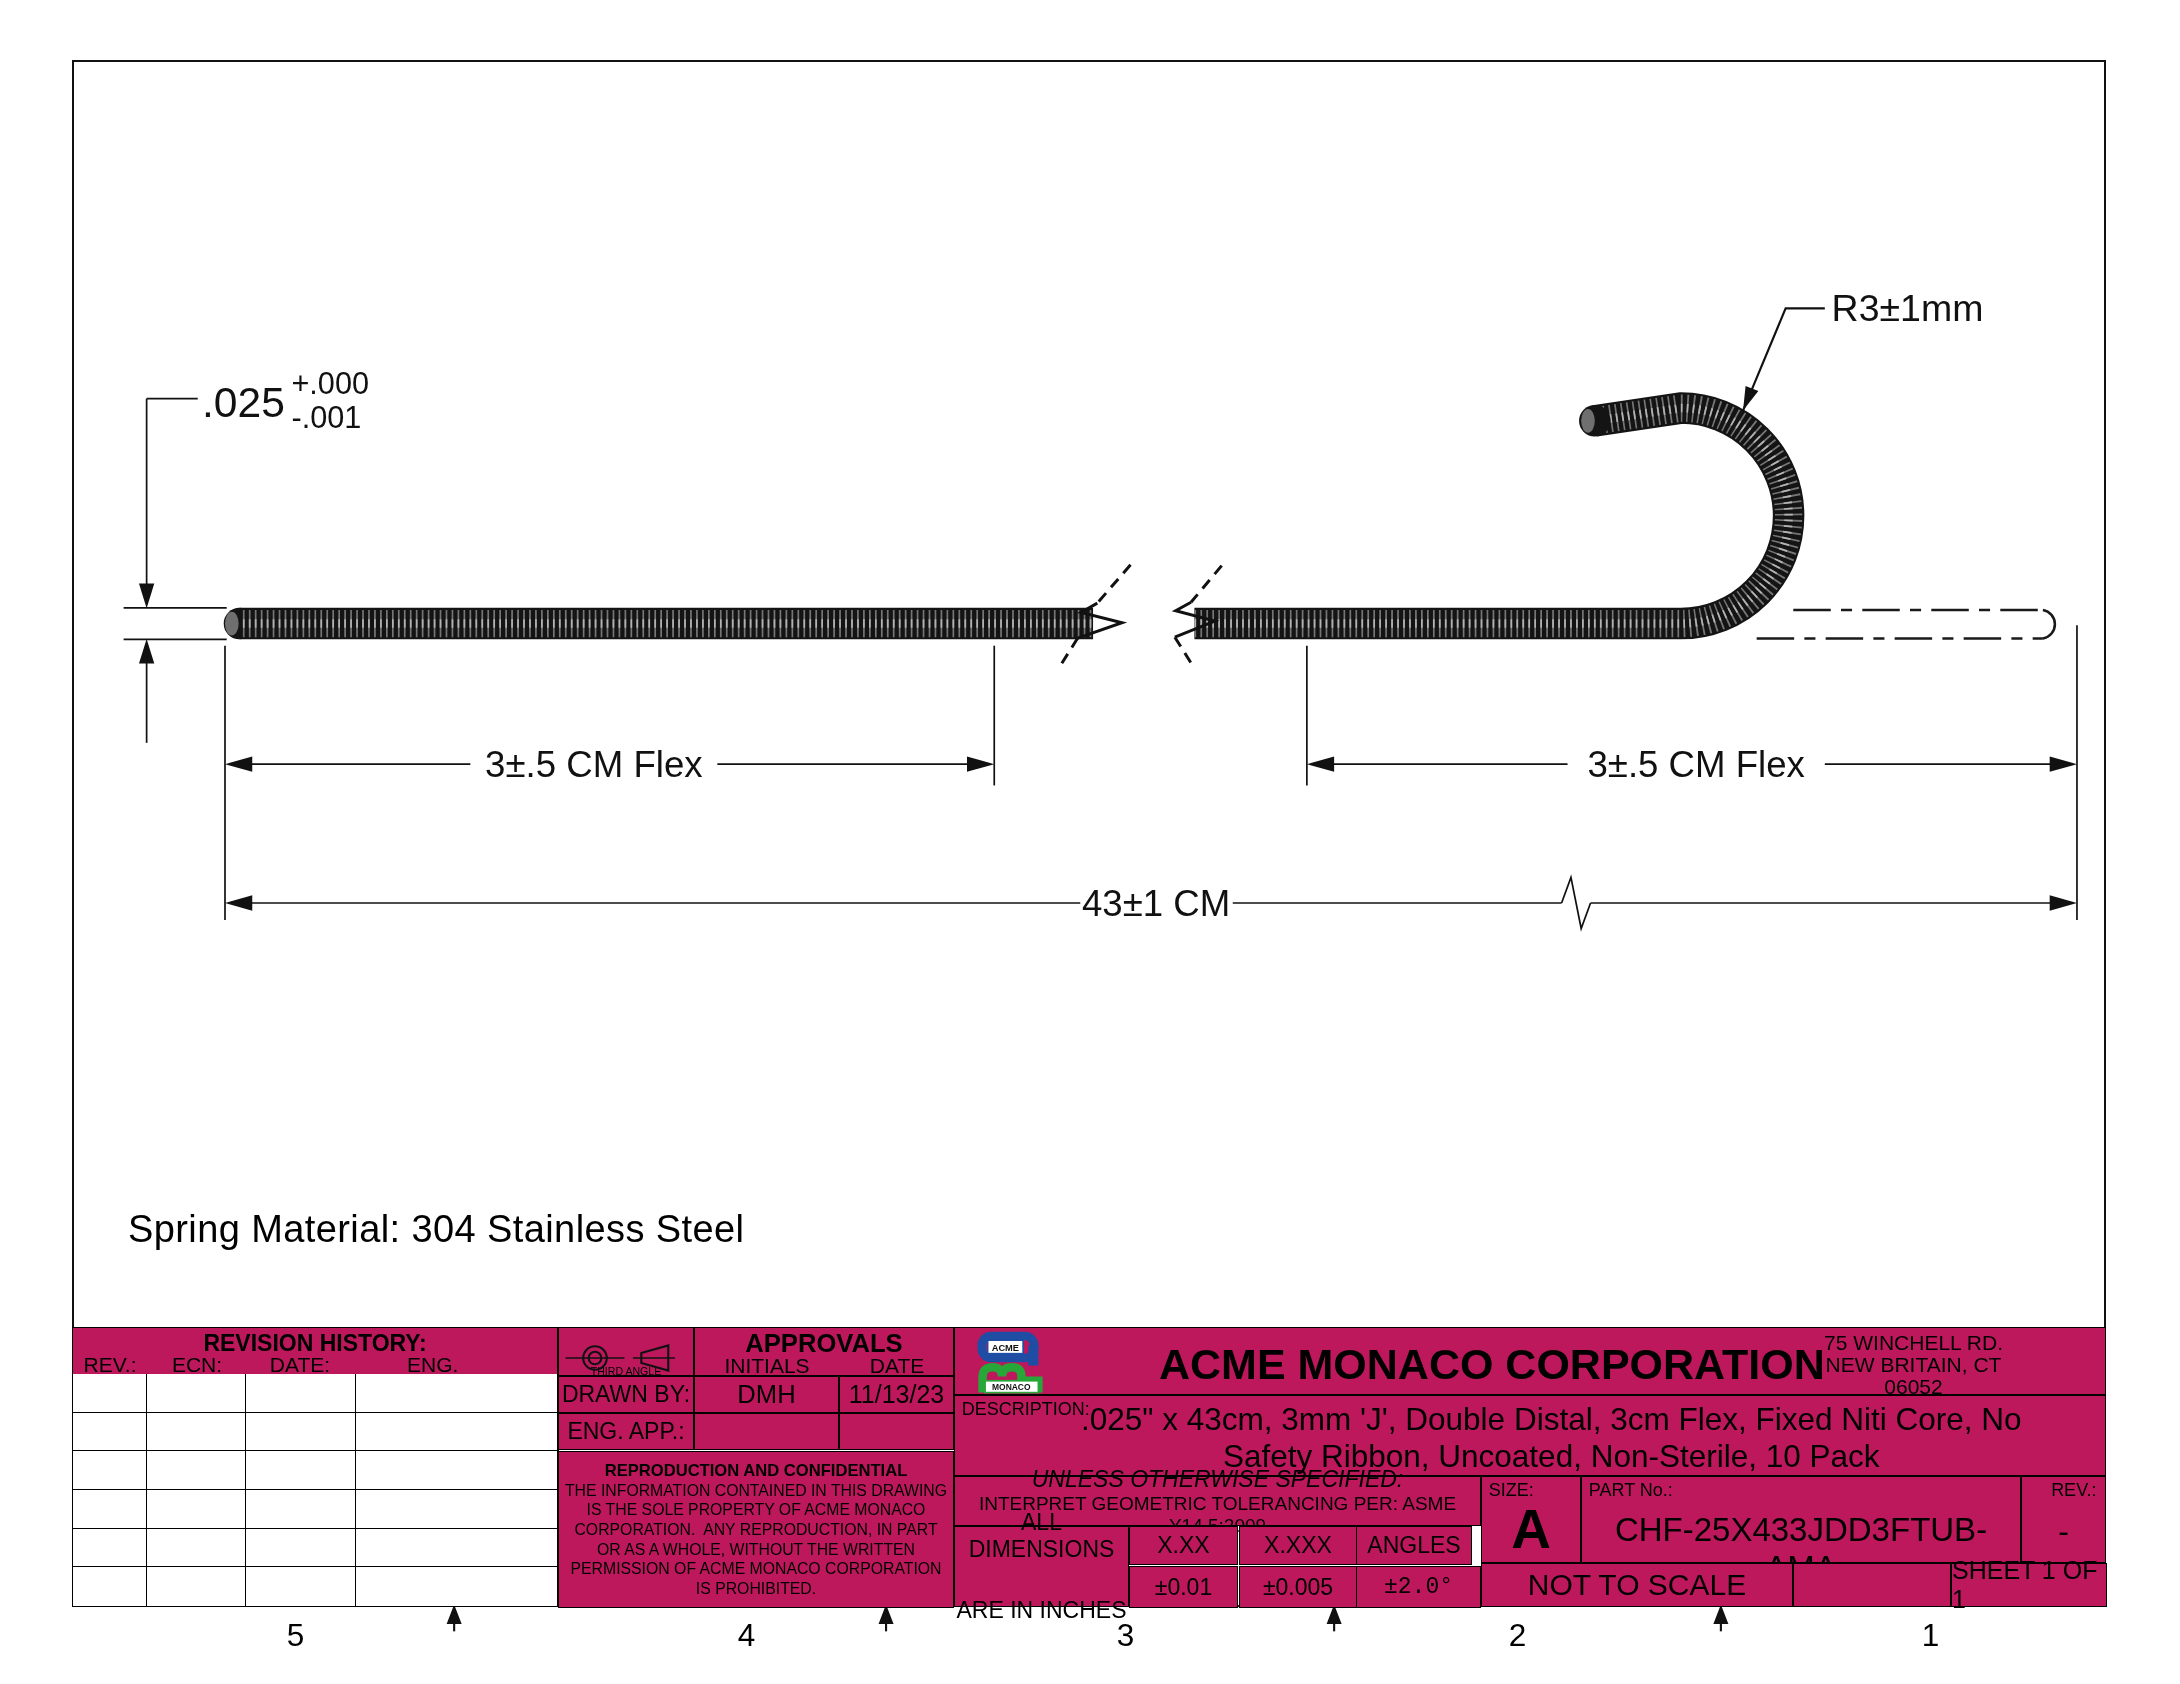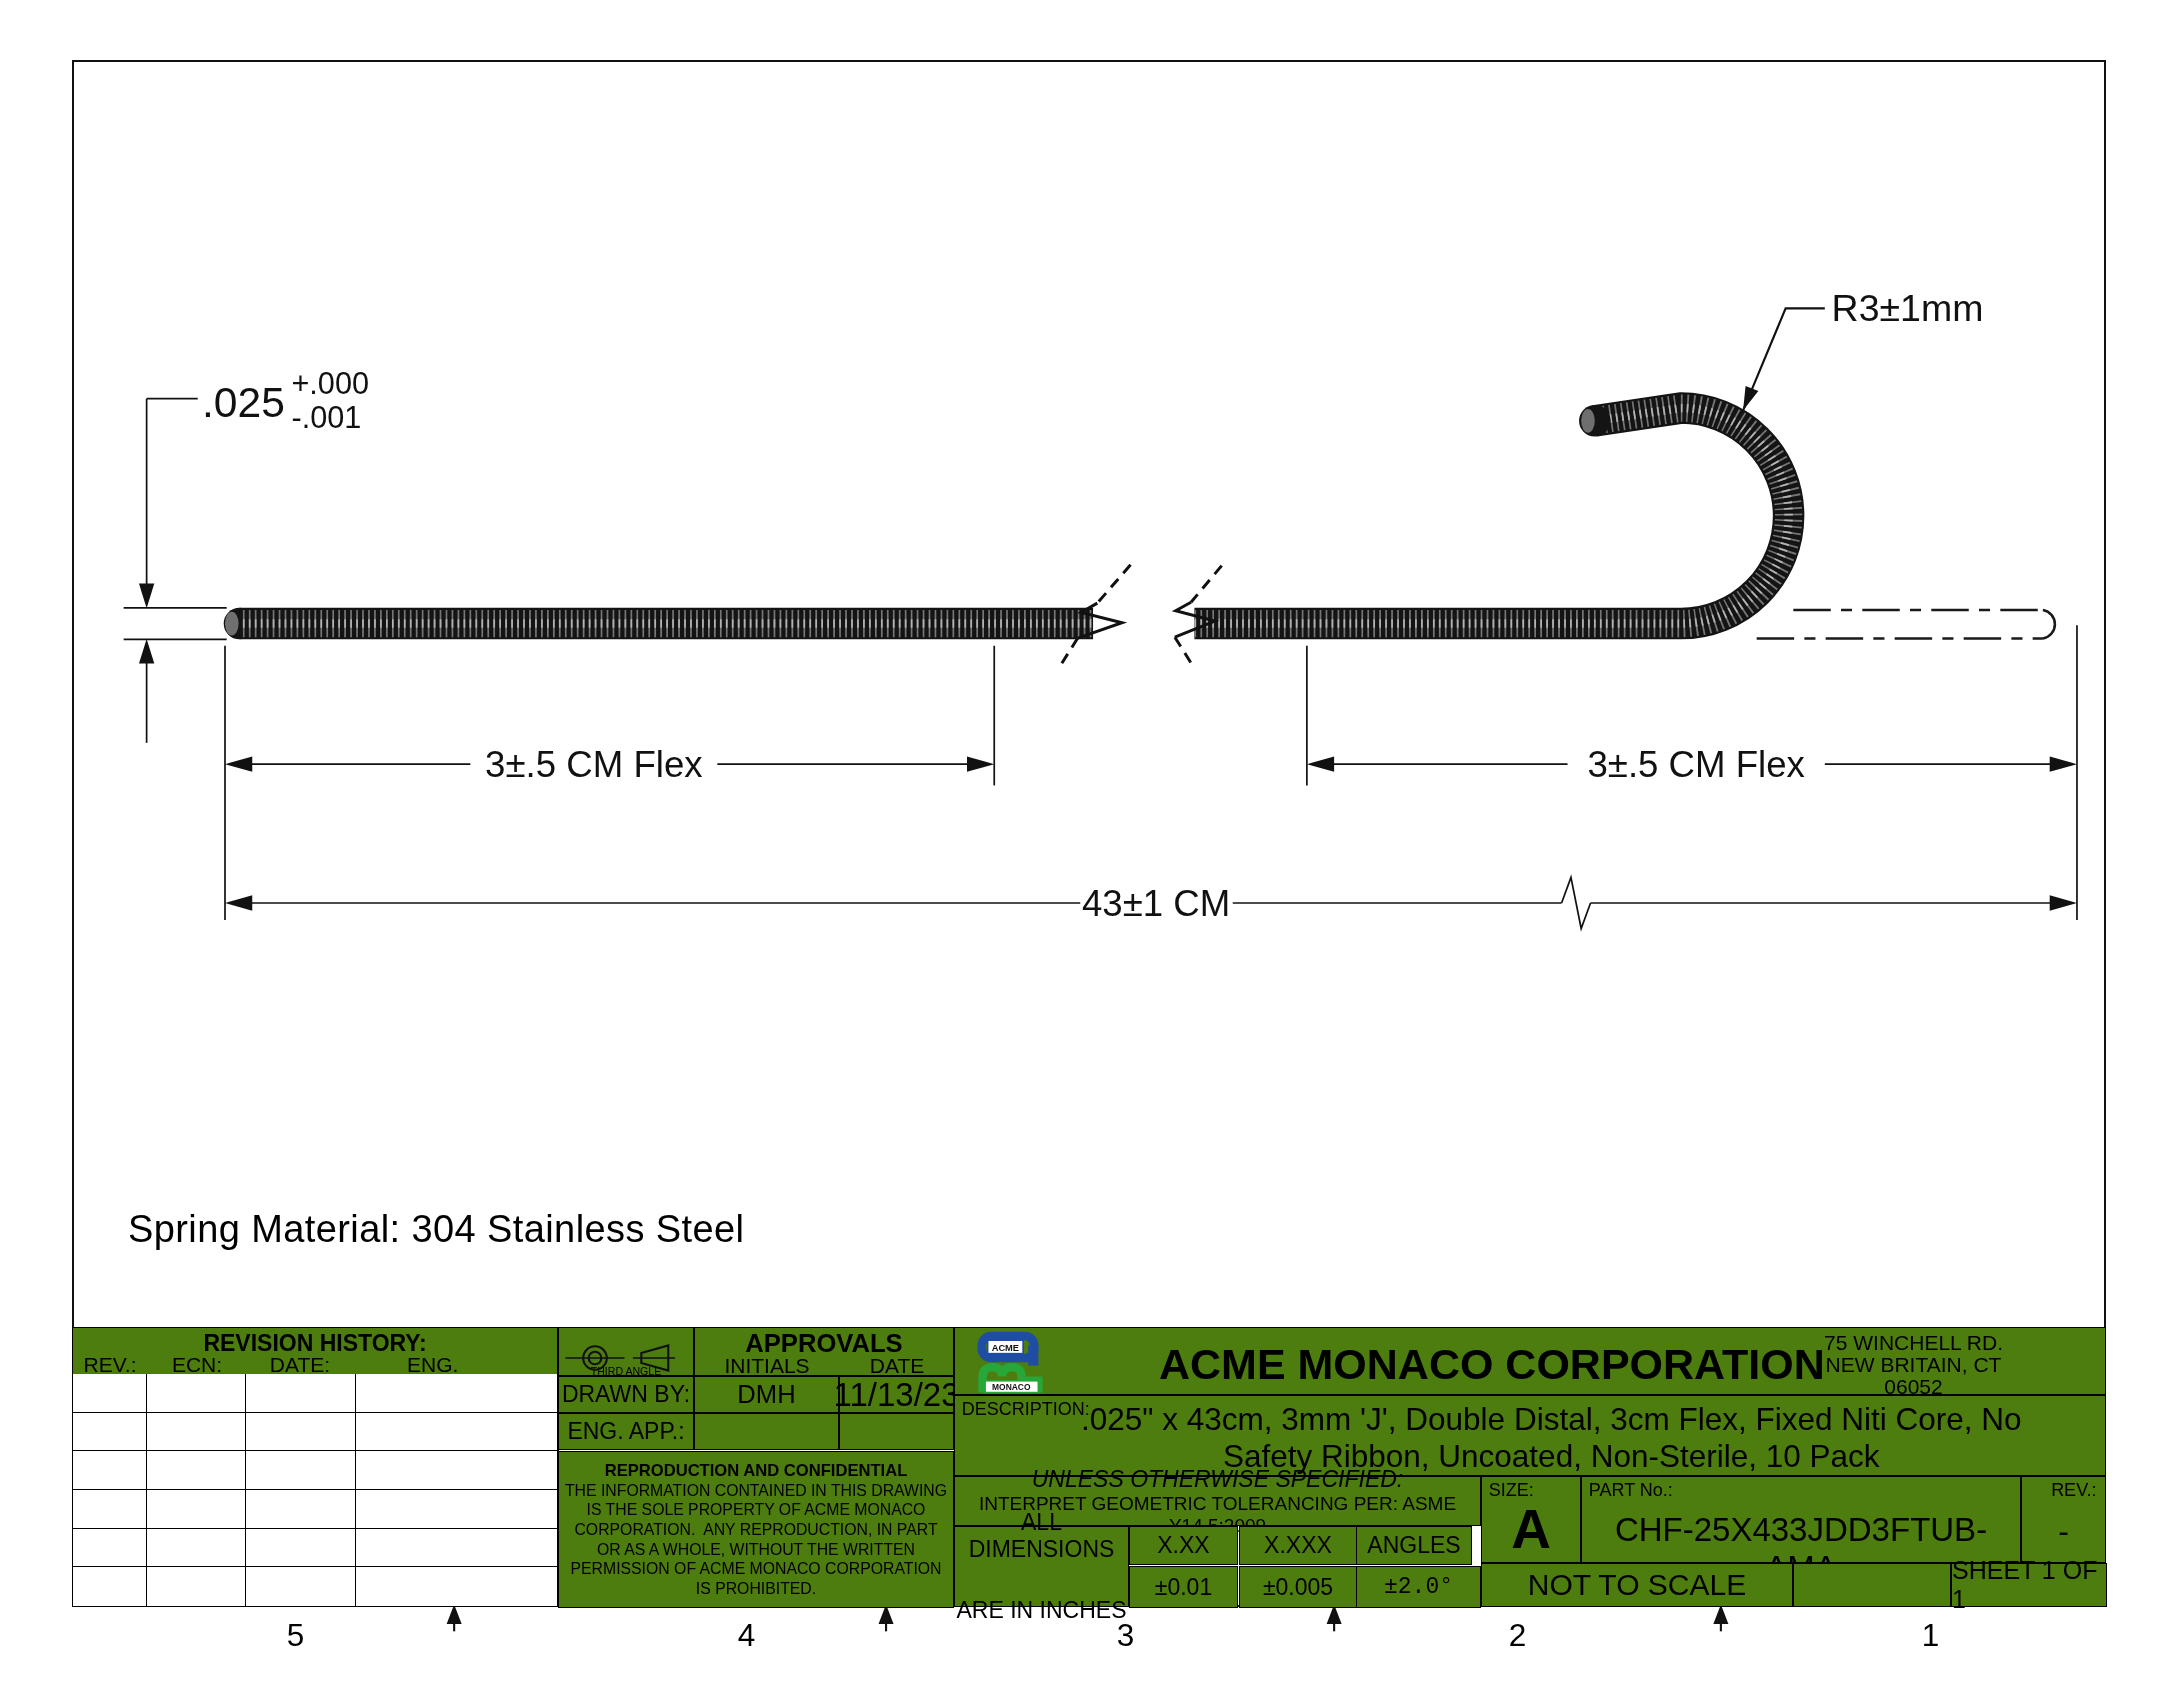--- a/index.html
+++ b/index.html
@@ -1,19 +1,19 @@
 <!DOCTYPE html>
 <html style="font-size:13.6px"><head>
 <meta charset="utf-8">
 <style>
   html,body{margin:0;padding:0;background:#fff;}
   body{width:2181px;height:1685px;position:relative;font-family:"Liberation Sans",sans-serif;color:#000;}
   #sheet{position:absolute;inset:0;background:#fff;overflow:hidden;}
   svg text{font-family:"Liberation Sans",sans-serif;fill:#111;}
-  .cell{position:absolute;box-sizing:border-box;border:1.7px solid #000;display:flex;align-items:center;justify-content:center;background:#4d7c0f;}
+  .cell{position:absolute;box-sizing:border-box;border:1.7px solid #000;display:flex;align-items:center;justify-content:center;background:#be185d;}
   .frame{position:absolute;box-sizing:border-box;border:2.6px solid #111;background:none;pointer-events:none;}
   .lbl{white-space:pre;}
   .corner-label{position:absolute;top:3.4px;left:6.8px;font-size:18px;}
   .revgrid{position:absolute;display:grid;grid-template-columns:74px 99px 110px 203px;grid-template-rows:repeat(6,1fr);box-sizing:border-box;border:1.7px solid #000;border-top:none;background:#fff;}
   .rcell{border-right:1.7px solid #000;border-bottom:1.7px solid #000;}
   .rcell.lastcol{border-right:none;}
   .rcell.lastrow{border-bottom:none;}
   .centerstack{display:flex;flex-direction:column;align-items:center;justify-content:center;text-align:center;}
   .notes{position:absolute;left:128px;top:1107px;font-size:38px;letter-spacing:0.4px;line-height:49px;white-space:pre;}
   .zone{position:absolute;font-size:31.5px;width:51px;text-align:center;}
@@ -177,21 +177,21 @@
     <div style="position:absolute;left:0;right:0;top:0.9px;text-align:center;font-weight:bold;font-size:25.6px;">APPROVALS</div>
     <span style="position:absolute;left:72px;top:25.6px;transform:translateX(-50%);font-size:21px;">INITIALS</span>
     <span style="position:absolute;left:202px;top:25.6px;transform:translateX(-50%);font-size:21px;">DATE</span>
   </div>
   <div class="cell" style="left:558px;top:1376px;width:136px;height:37px;font-size:23px;">
       <span class="lbl">DRAWN BY:</span>
     </div>
   <div class="cell" style="left:694px;top:1376px;width:145px;height:37px;font-size:25.6px;">
       <span>DMH</span>
     </div>
-  <div class="cell" style="left:839px;top:1376px;width:115px;height:37px;font-size:33px;">
+  <div class="cell" style="left:839px;top:1376px;width:115px;height:37px;font-size:25px;">
       <span>11/13/23</span>
     </div>
   <div class="cell" style="left:558px;top:1413px;width:136px;height:37px;font-size:23px;">
       <span class="lbl">ENG. APP.:</span>
     </div>
   <div class="cell" style="left:694px;top:1413px;width:145px;height:37px;"></div>
   <div class="cell" style="left:839px;top:1413px;width:115px;height:37px;"></div>
 
   <div class="cell centerstack" style="left:558px;top:1451px;width:396px;height:157px;">
     <div class="prop-title">REPRODUCTION AND CONFIDENTIAL</div>

